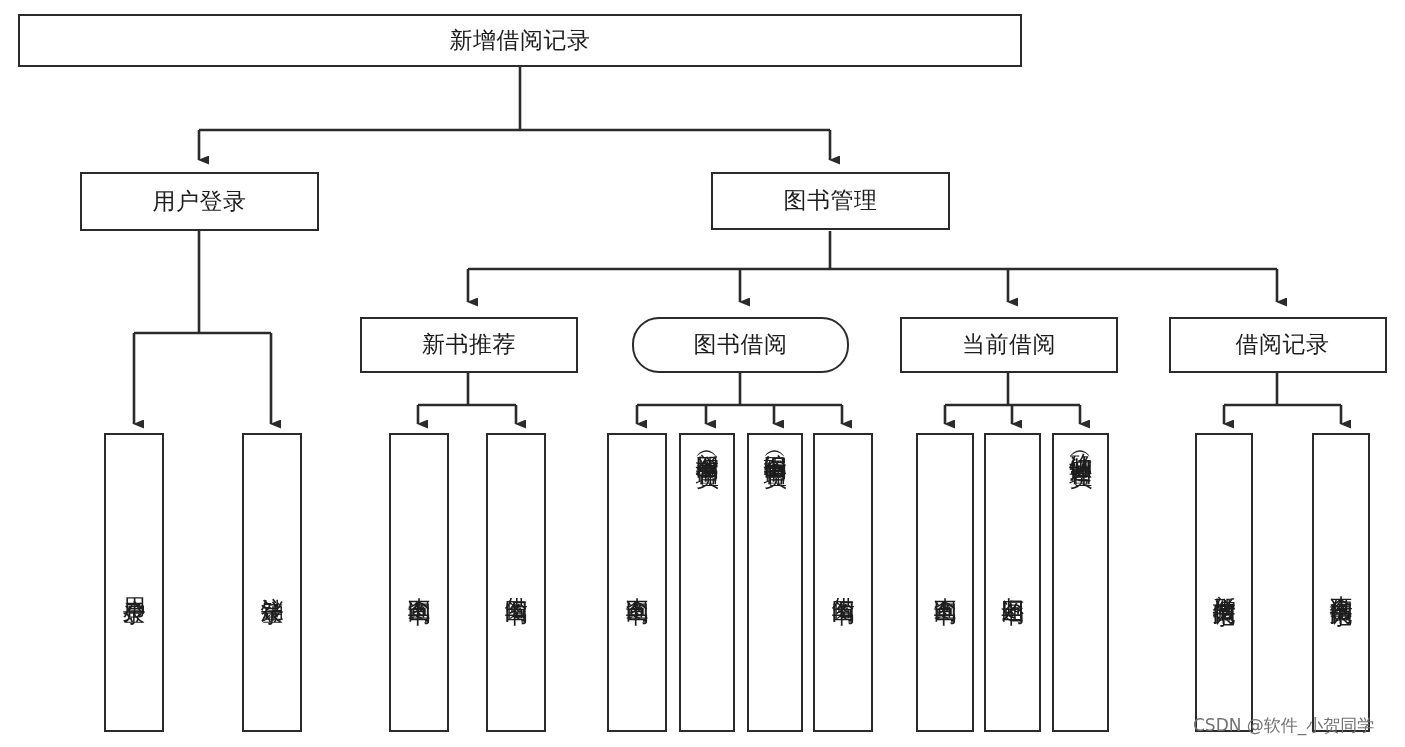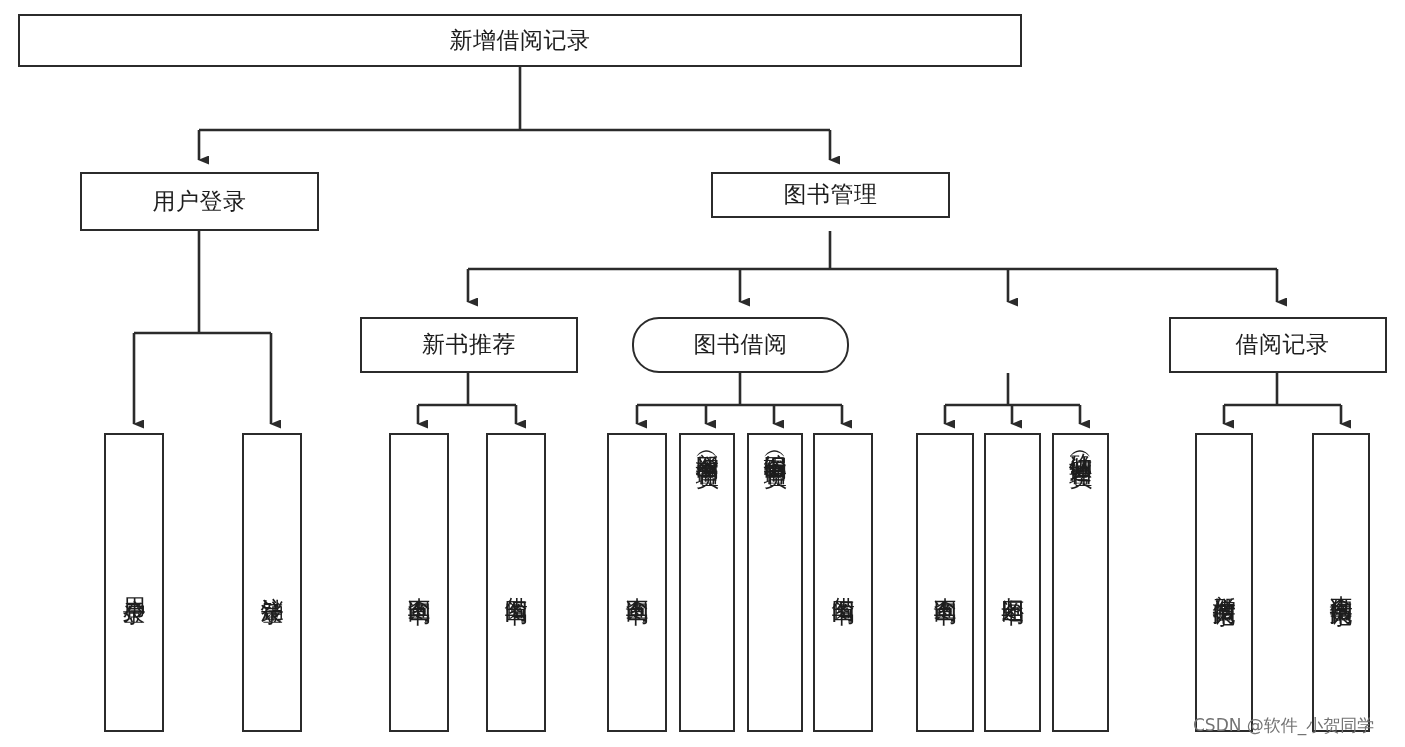--- a/index.html
+++ b/index.html
@@ -126,32 +126,35 @@
   </svg>
 
   <div class="node" style="left:18px; top:14px; width:1004px; height:53px;">
     <span class="node-label">新增借阅记录</span>
   </div>
 
   <div class="node" style="left:80px; top:172px; width:239px; height:59px;">
     <span class="node-label">用户登录</span>
   </div>
 
-  <div class="node" style="left:711px; top:172px; width:239px; height:46px;font-family:Liberation Serif, serif;">
+  <div class="node" style="left:711px; top:172px; width:239px; height:58px;font-family:Liberation Serif, serif;">
     <span class="node-label">图书管理</span>
   </div>
 
   <div class="node" style="left:360px; top:317px; width:218px; height:56px;align-items:center;">
     <span class="node-label">新书推荐</span>
   </div>
 
   <div class="node" style="left:632px; top:317px; width:217px; height:56px;border-radius:27px;">
     <span class="node-label">图书借阅</span>
   </div>
 
+  <div class="node" style="left:900px; top:317px; width:218px; height:56px;">
+    <span class="node-label">当前借阅</span>
+  </div>
 
   <div class="node" style="left:1169px; top:317px; width:218px; height:56px;padding-left:9px;">
     <span class="node-label">借阅记录</span>
   </div>
 
   <div class="node vertical centered" style="left:104px; top:433px; width:60px; height:299px;">
     <span class="node-label">用户登录</span>
   </div>
 
   <div class="node vertical centered" style="left:242px; top:433px; width:60px; height:299px;">

